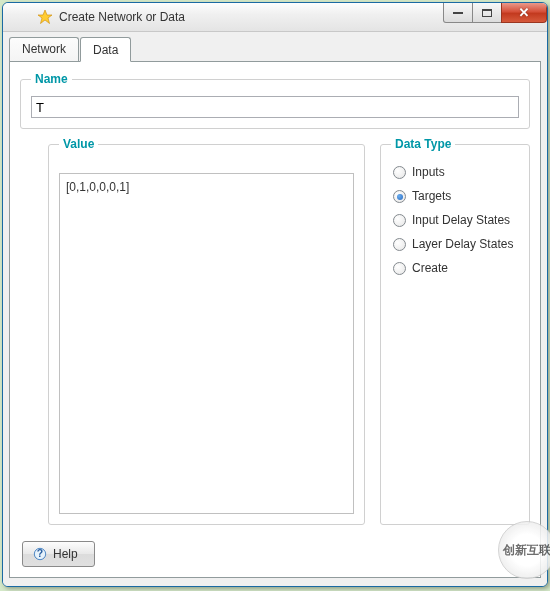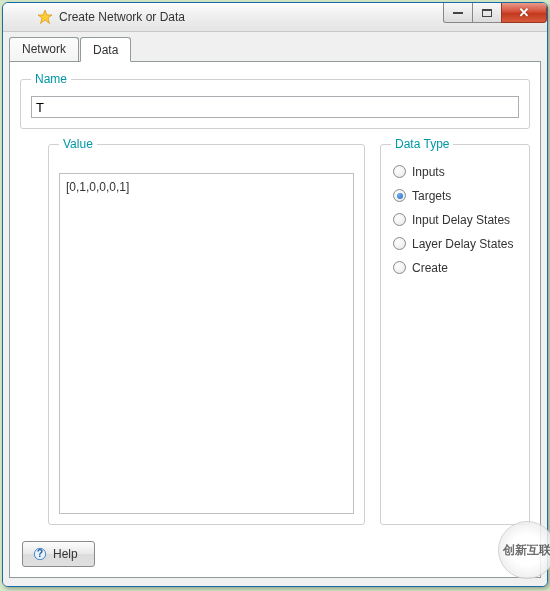--- a/index.html
+++ b/index.html
@@ -18,25 +18,25 @@
     .content { padding: 5px 6px 8px 6px; height: calc(100% - 29px); display: flex; flex-direction: column; background: #f0f0f0; }
     .tabs-bar { display: flex; height: 24px; position: relative; z-index: 2; }
     .tab { padding: 4px 12px 0 12px; border: 1px solid #919b9c; border-bottom: none; background: linear-gradient(to bottom, #fcfcfc, #f4f4f4); border-radius: 3px 3px 0 0; margin-right: 1px; cursor: pointer; color: #333; }
     .tab.active { background: #fff; border-bottom: 1px solid #fff; margin-bottom: -1px; padding-top: 5px; }
     .tab-panel { border: 1px solid #919b9c; background: #fff; flex: 1; padding: 10px; display: flex; flex-direction: column; gap: 8px; }
     fieldset { border: 1px solid #d0d0d0; border-radius: 3px; padding: 10px; }
     .fs-name { }
     .fs-row { display: flex; gap: 15px; flex: 1; min-height: 0; padding-left: 28px; }
     .fs-value { flex: 1; display: flex; flex-direction: column; }
     .fs-dtype { width: 150px; }
-    legend { color: #0097a7; font-weight: normal; padding: 0 4px; }
+    legend { color: #0097a7; font-weight: bold; padding: 0 4px; }
     .name-input { width: 100%; height: 22px; padding: 2px 4px; border: 1px solid #abadb3; font-size: 13px; outline: none; }
     .value-box { flex: 1; background: #fff; border: 1px solid #c0c0c0; padding: 6px; color: #333; margin-top: 12px; }
     .radio-list { display: flex; flex-direction: column; gap: 10px; padding: 4px 2px; }
-    .radio-item { display: flex; align-items: flex-start; gap: 6px; cursor: pointer; }
+    .radio-item { display: flex; align-items: flex-end; gap: 6px; cursor: pointer; }
     .radio-dot { width: 13px; height: 13px; border: 1px solid #848a8f; border-radius: 50%; background: radial-gradient(circle at 35% 35%, #fff, #e6e6e6); display: flex; align-items: center; justify-content: center; }
     .radio-dot.checked::after { content: ""; width: 6px; height: 6px; border-radius: 50%; background: radial-gradient(circle at 35% 35%, #6aaef0, #2a6abf); }
     .radio-text { color: #333; }
     .button-row { display: flex; justify-content: space-between; padding: 8px 2px 0 2px; }
     .btn { height: 26px; border: 1px solid #8a8a8a; border-radius: 3px; padding: 0 16px 0 10px; background: linear-gradient(to bottom, #fdfdfd, #e9e9e9 48%, #dcdcdc 52%, #e0e0e0); display: flex; align-items: center; gap: 6px; cursor: pointer; color: #333; }
     .icon-help { width: 14px; height: 14px; }
     .icon-star { width: 14px; height: 14px; }
     @keyframes blink { 50% { opacity: 0; } }
     .watermark { position: absolute; right: -6px; bottom: 12px; width: 58px; height: 58px; border-radius: 50%; background: radial-gradient(circle, #fff 40%, #ddd); display: flex; align-items: center; justify-content: center; color: #555; font-weight: bold; font-size: 10px; border: 1px solid #ccc; opacity: 0.85; }
   </style>

